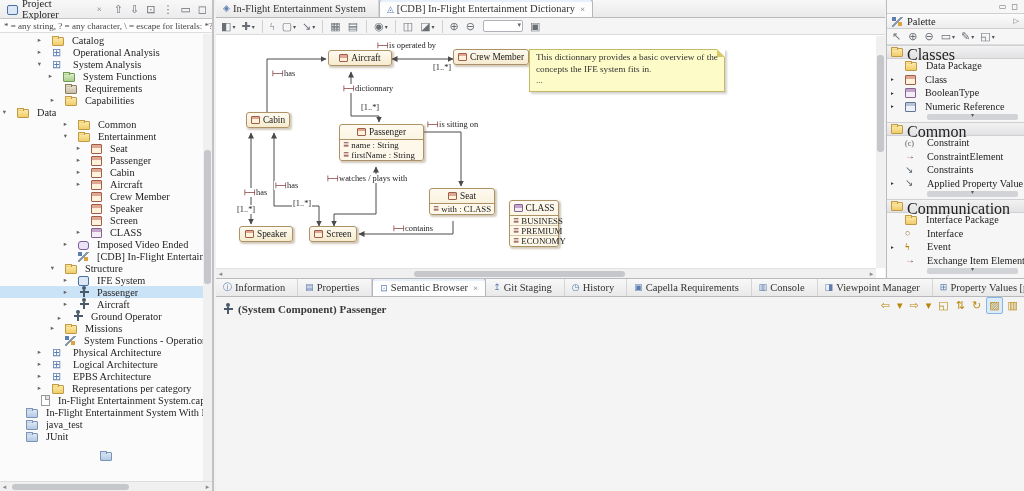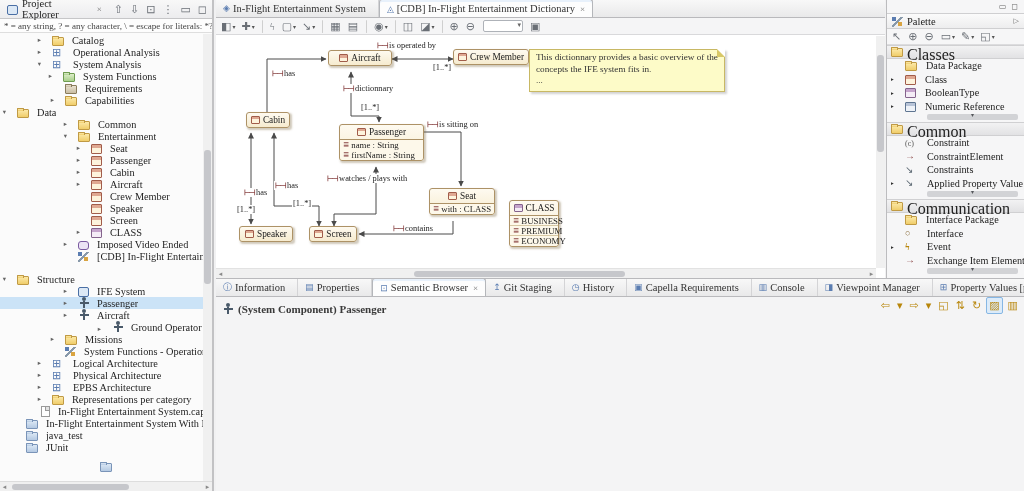--- a/index.html
+++ b/index.html
@@ -241,64 +241,64 @@
         <div class="trow" style="padding-left: 61px;">
           <span class="twisty">▸</span>
           <span class="ticon ic-sm"></span>
           <span class="tlabel">Imposed Video Ended</span>
         </div>
         <div class="trow" style="padding-left: 61px;">
           <span class="twisty"></span>
           <span class="ticon ic-diagram"></span>
           <span class="tlabel">[CDB] In-Flight Entertainment Dictionary</span>
         </div>
-        <div class="trow" style=" margin-top: 11px;">
+        <div class="trow" style="padding-left: 48px;">
           <span class="twisty">▾</span>
           <span class="ticon ic-folder"></span>
           <span class="tlabel">Structure</span>
         </div>
         <div class="trow" style="padding-left: 61px;">
           <span class="twisty">▸</span>
           <span class="ticon ic-sysbox"></span>
           <span class="tlabel">IFE System</span>
         </div>
         <div class="trow sel" style="padding-left: 61px;">
           <span class="twisty">▸</span>
           <span class="ticon ic-actor"></span>
           <span class="tlabel">Passenger</span>
         </div>
         <div class="trow" style="padding-left: 61px;">
           <span class="twisty">▸</span>
           <span class="ticon ic-actor"></span>
           <span class="tlabel">Aircraft</span>
         </div>
-        <div class="trow" style="padding-left: 95px; align-items: flex-end;">
+        <div class="trow" style="padding-left: 55px; align-items: flex-end;">
           <span class="twisty">▸</span>
           <span class="ticon ic-actor"></span>
           <span class="tlabel">Ground Operator</span>
         </div>
         <div class="trow" style="padding-left: 48px;">
           <span class="twisty">▸</span>
           <span class="ticon ic-folder"></span>
           <span class="tlabel">Missions</span>
         </div>
         <div class="trow" style="padding-left: 48px;">
           <span class="twisty"></span>
           <span class="ticon ic-diagram"></span>
           <span class="tlabel">System Functions - Operational Activities</span>
         </div>
         <div class="trow" style="padding-left: 35px;">
           <span class="twisty">▸</span>
           <span class="ticon ic-arch"></span>
+          <span class="tlabel">Physical Architecture</span>
+        </div>
+        <div class="trow" style="padding-left: 35px;">
+          <span class="twisty">▸</span>
+          <span class="ticon ic-arch"></span>
           <span class="tlabel">Logical Architecture</span>
-        </div>
-        <div class="trow" style="padding-left: 35px;">
-          <span class="twisty">▸</span>
-          <span class="ticon ic-arch"></span>
-          <span class="tlabel">Physical Architecture</span>
         </div>
         <div class="trow" style="padding-left: 35px;">
           <span class="twisty">▸</span>
           <span class="ticon ic-arch"></span>
           <span class="tlabel">EPBS Architecture</span>
         </div>
         <div class="trow" style="padding-left: 35px;">
           <span class="twisty">▸</span>
           <span class="ticon ic-folder"></span>
           <span class="tlabel">Representations per category</span>

